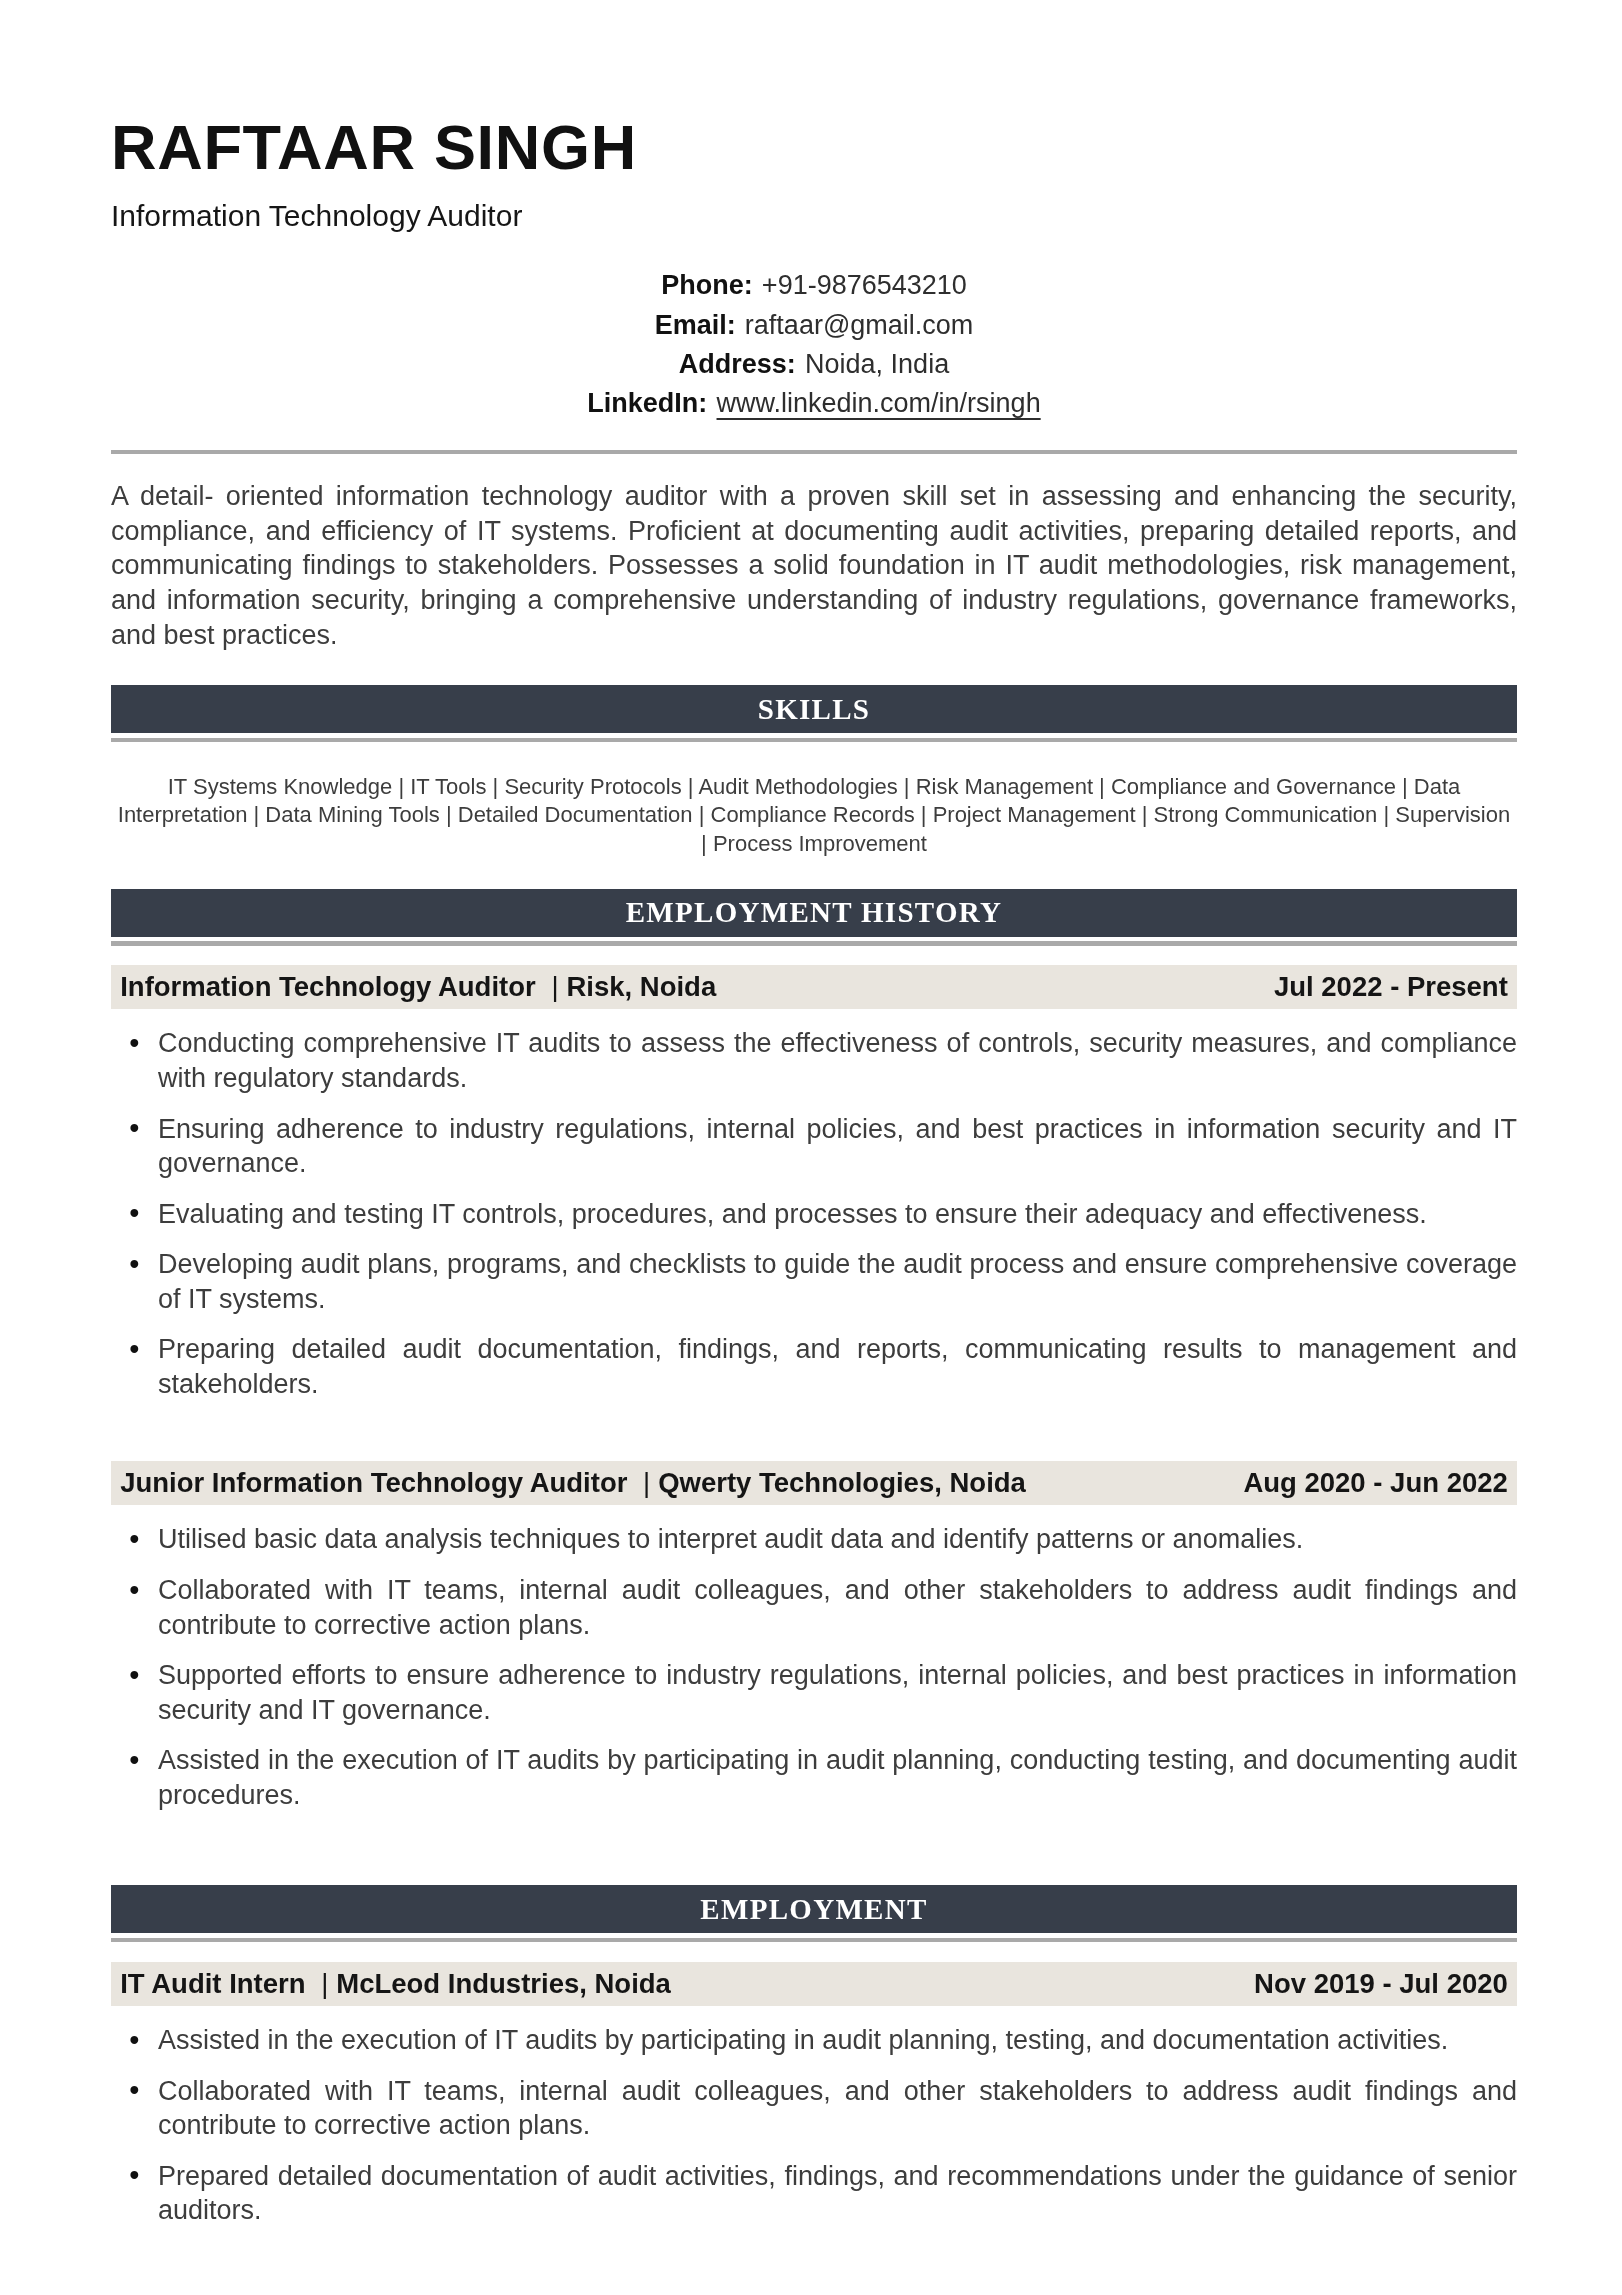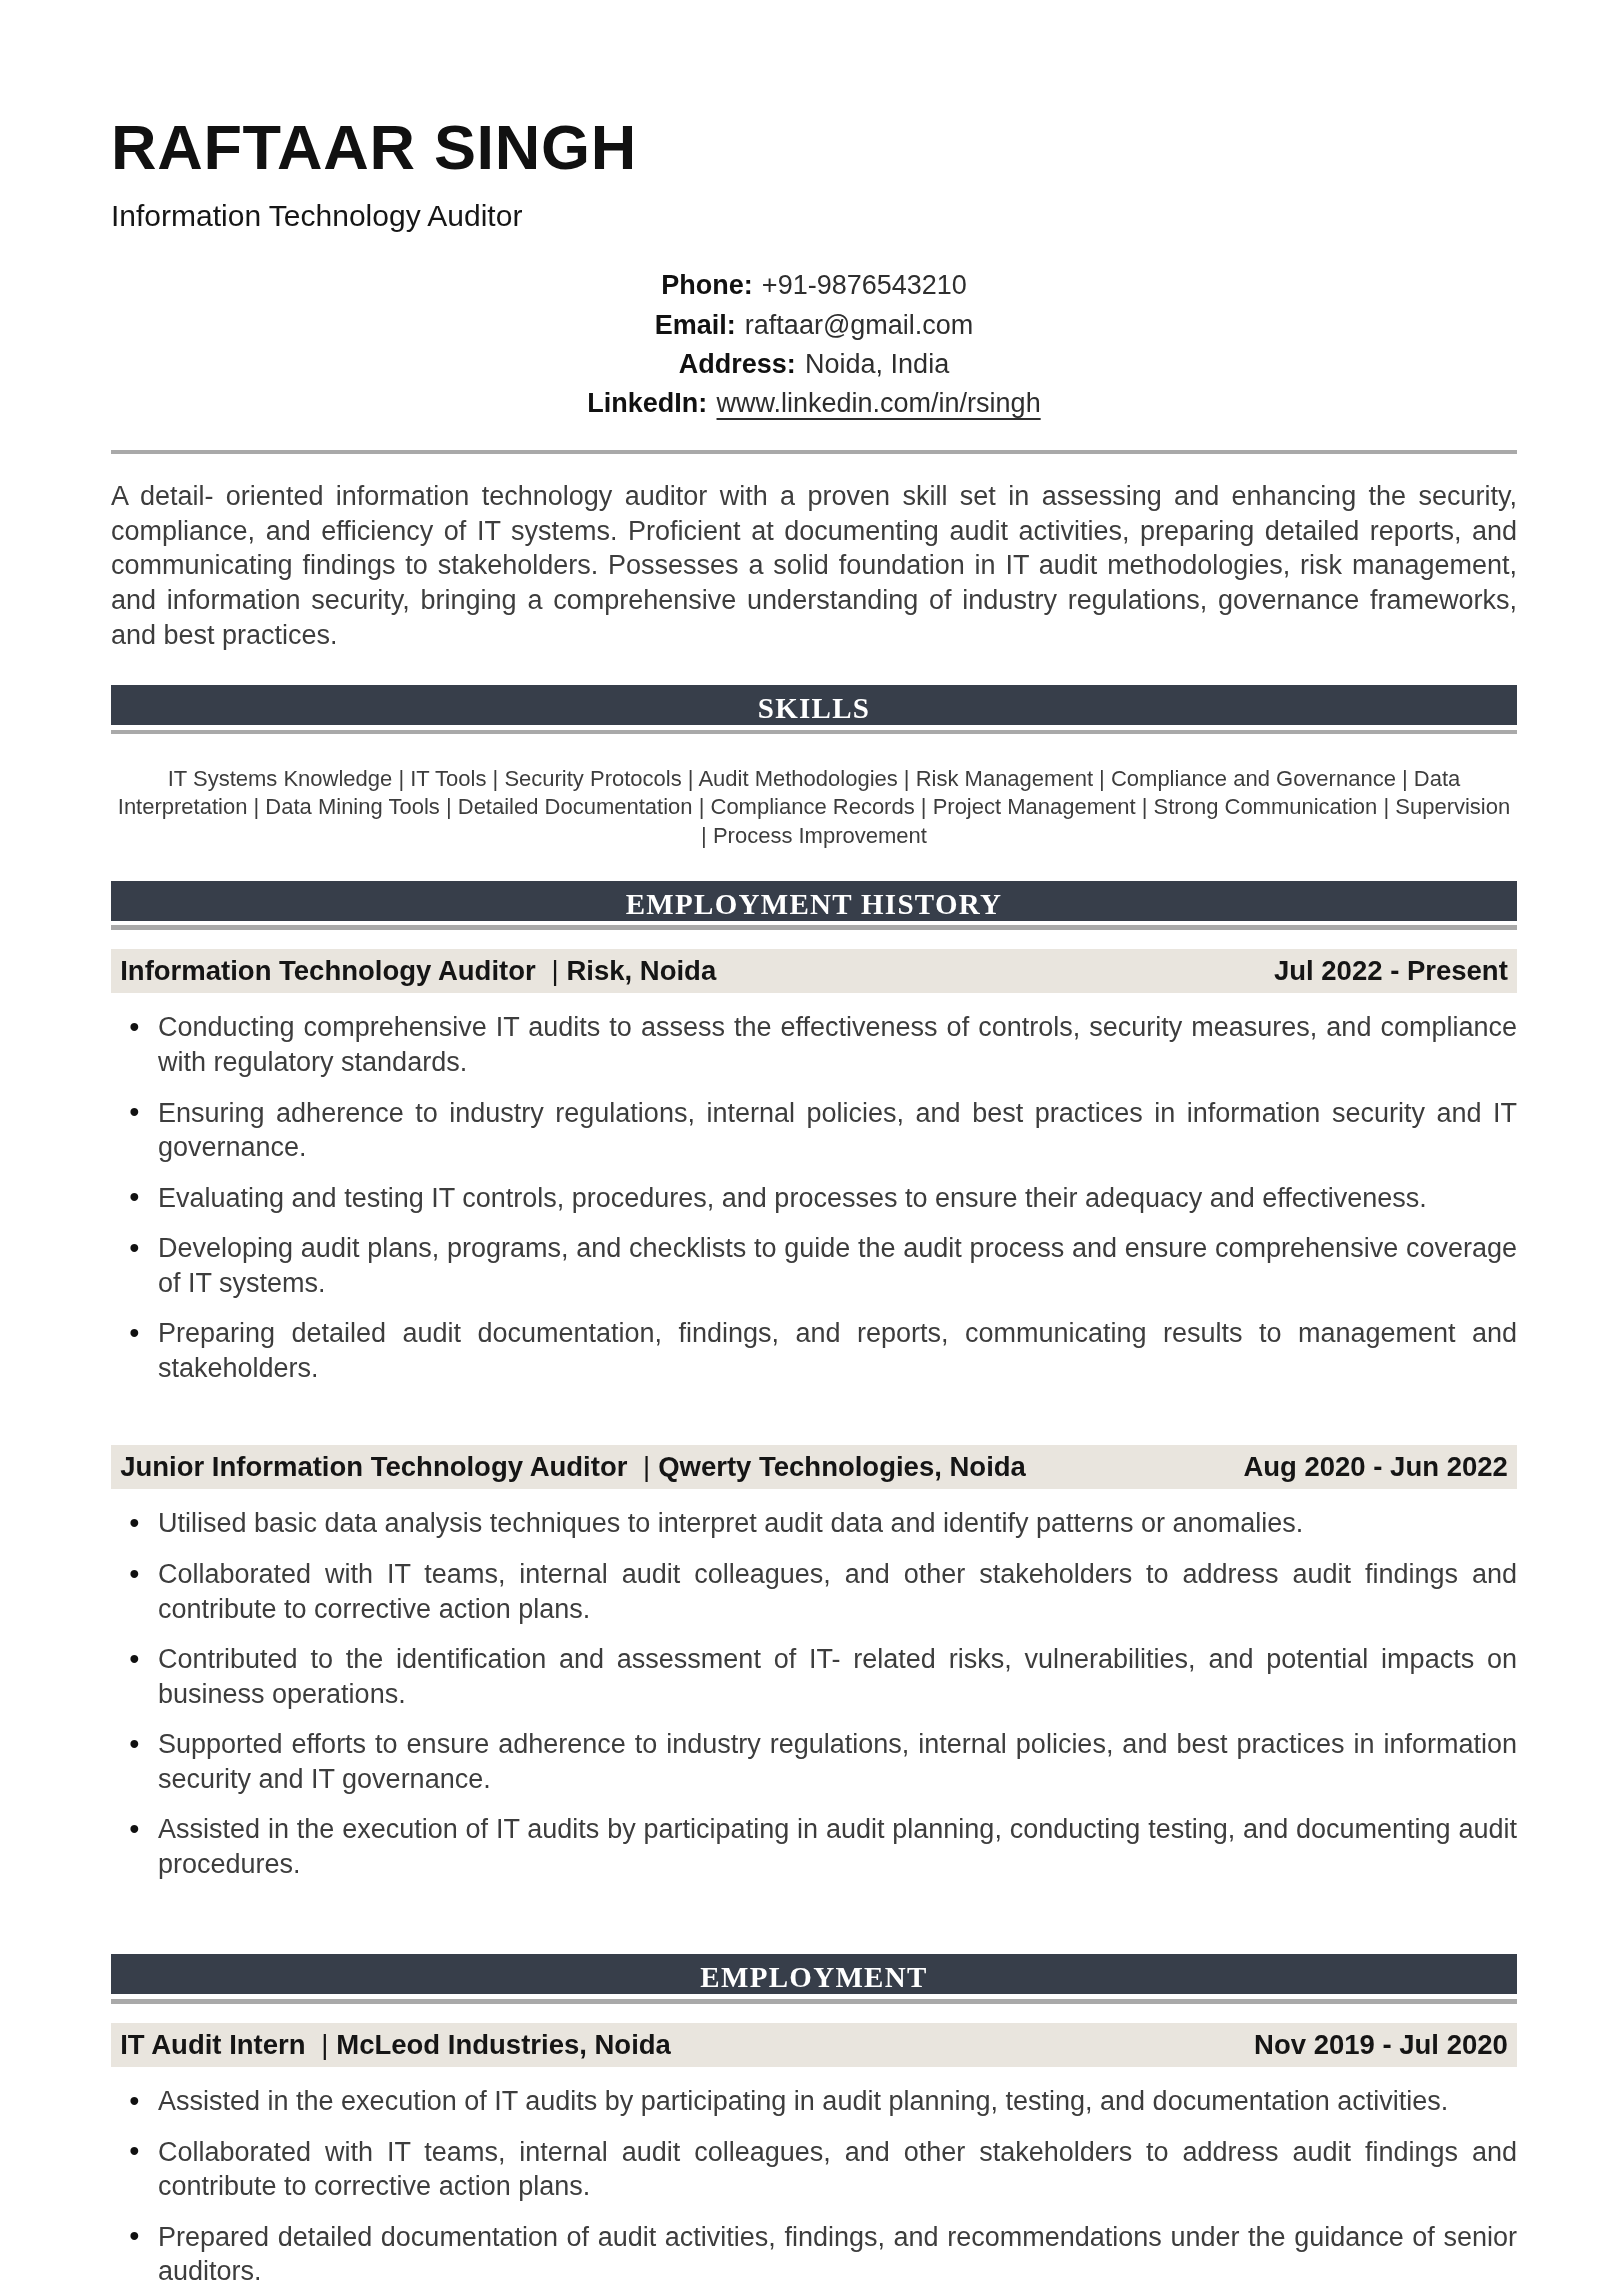--- a/index.html
+++ b/index.html
@@ -64,23 +64,23 @@
     font-size: 27px;
     line-height: 1.28;
     text-align: justify;
     color: var(--text-body);
   }
 
   
   .section { margin-top: 33px; }
   .section-bar {
     background: var(--bar-dark);
-    height: 40px;
+    height: 48px;
     display: flex;
-    align-items: flex-end;
+    align-items: center;
     justify-content: center;
   }
   .section-bar .section-heading {
     font-family: "Liberation Serif", "DejaVu Serif", serif;
     font-weight: bold;
     font-size: 29px;
     letter-spacing: 1.3px;
     color: #ffffff;
   }
   .section-rule {
@@ -207,21 +207,20 @@
         <span class="job-left">
           <span>Junior Information Technology Auditor</span>
           <span class="job-sep">|</span>
           <span>Qwerty Technologies, Noida</span>
         </span>
         <span class="job-dates">Aug 2020 - Jun 2022</span>
       </div>
       <ul class="bullets">
         <li>Utilised basic data analysis techniques to interpret audit data and identify patterns or anomalies.</li>
         <li>Collaborated with IT teams, internal audit colleagues, and other stakeholders to address audit findings and contribute to corrective action plans.</li>
-        <li>Contributed to the identification and assessment of IT- related risks, vulnerabilities, and potential impacts on business operations.</li>
         <li>Supported efforts to ensure adherence to industry regulations, internal policies, and best practices in information security and IT governance.</li>
         <li>Assisted in the execution of IT audits by participating in audit planning, conducting testing, and documenting audit procedures.</li>
       </ul>
     </div>
   </div>
 
   <div class="section gap-lg">
     <div class="section-bar">
       <span class="section-heading">EMPLOYMENT</span>
     </div>

